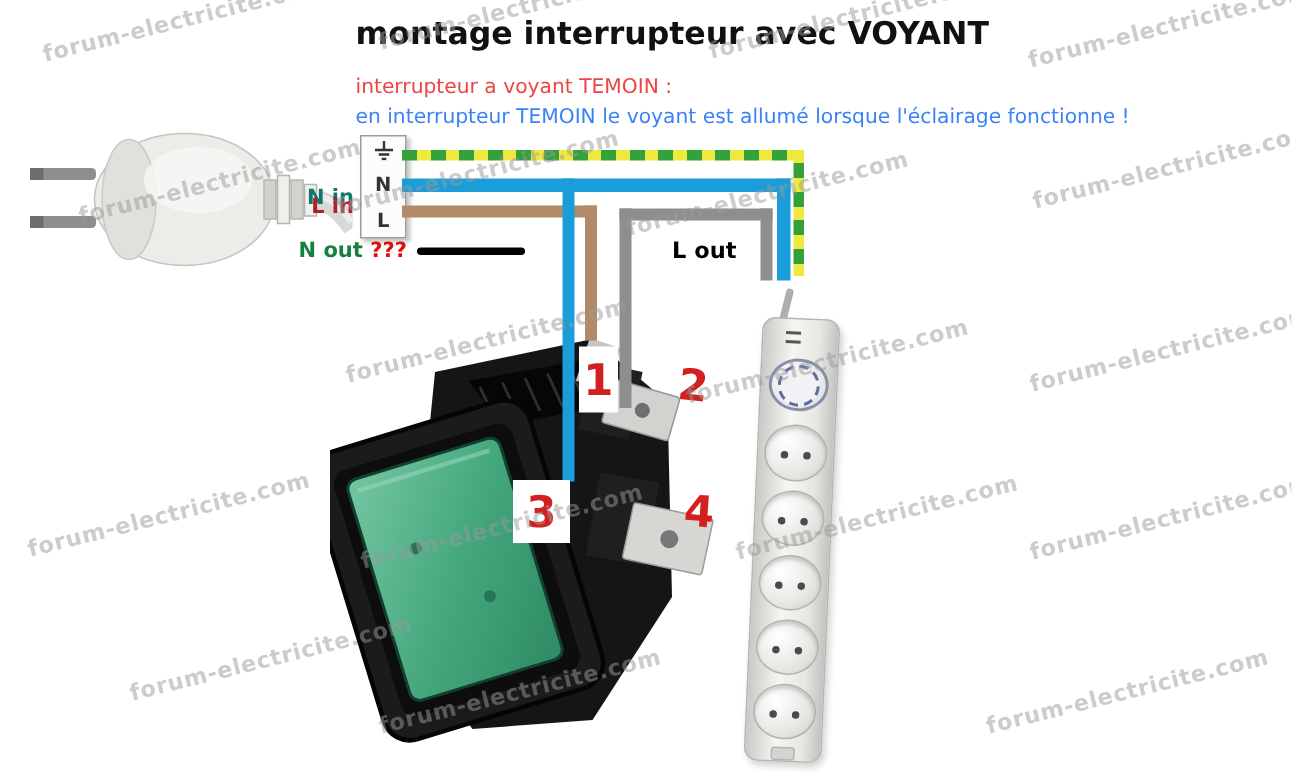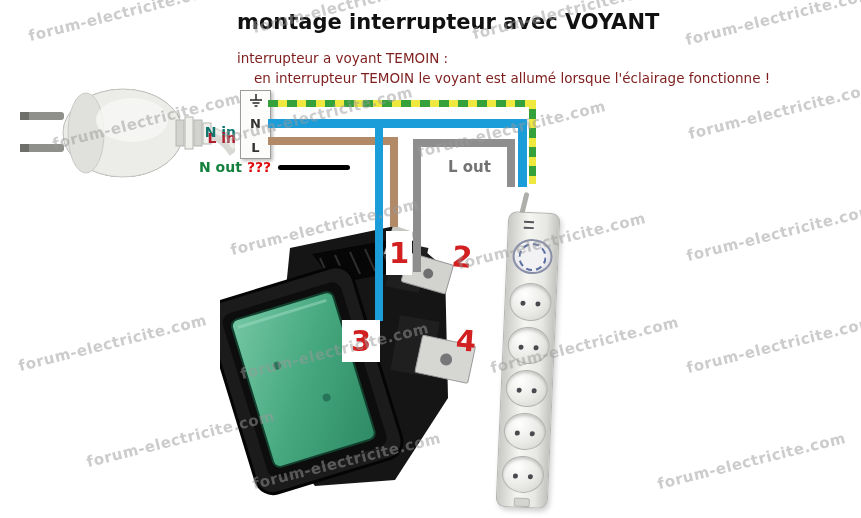--- a/index.html
+++ b/index.html
@@ -2,39 +2,39 @@
 <html><head>
 <meta charset="utf-8">
 <style>
   html,body{margin:0;padding:0;background:#fff;}
   .canvas{
     position:relative;width:861px;height:518px;background:#fff;overflow:hidden;
     font-family:"DejaVu Sans","Liberation Sans",sans-serif;color:#1a1a1a;
   }
   
   .title{position:absolute;left:237px;top:10px;font-size:21px;font-weight:bold;color:#111;z-index:4;}
-  .desc1{position:absolute;left:237px;top:50px;font-size:13.5px;color:#7f1d1d;z-index:4;text-align:center;}
-  .desc2{position:absolute;left:254px;top:70px;font-size:13.5px;color:#7f1d1d;z-index:4;white-space:nowrap;}
+  .desc1{position:absolute;left:237px;top:50px;font-size:13.5px;color:#ef4444;z-index:4;text-align:center;}
+  .desc2{position:absolute;left:237px;top:70px;font-size:13.5px;color:#3b82f6;z-index:4;white-space:nowrap;}
   
   .wm{position:absolute;font-size:15px;font-weight:bold;color:#9a9a9a;opacity:.5;
       transform:rotate(-14deg);white-space:nowrap;z-index:9;pointer-events:none;letter-spacing:.5px;}
   
   .tblock{position:absolute;left:240px;top:90px;width:29px;height:61px;background:#fcfcfb;
     border:1px solid #9c9c9c;box-shadow:2px 2px 3px rgba(0,0,0,.25);z-index:5;
     display:flex;flex-direction:column;align-items:center;justify-content:space-between;padding:3px 0;}
   .tblock .tl{font-size:13px;font-weight:bold;color:#333;line-height:14px;}
   
   .lbl{position:absolute;font-size:14px;font-weight:bold;z-index:5;white-space:nowrap;}
   .lbl-nin{left:198px;top:124px;width:38px;text-align:right;color:#0f766e;}
   .lbl-lin{left:198px;top:130px;width:38px;text-align:right;color:#b11e2e;}
   .nout-row{position:absolute;left:199px;top:159px;z-index:5;display:flex;align-items:center;gap:5px;}
   .nout-row .nout{font-size:14px;font-weight:bold;color:#15803d;}
   .nout-row .qqq{font-size:14px;font-weight:bold;color:#e00b0b;}
   .nout-line{width:72px;height:5px;background:#000;border-radius:3px;margin-left:2px;}
-  .lbl-lout{left:448px;top:158px;color:#737373;font-weight:bold;font-size:15px;}
+  .lbl-lout{left:448px;top:158px;color:#000000;font-weight:bold;font-size:15px;}
   
   .wire{position:absolute;z-index:5;}
   .earth-h{left:268px;top:100px;width:268px;height:7px;
     background:repeating-linear-gradient(90deg,#34a13a 0 10px,#efe93f 10px 19px);}
   .earth-v{left:529px;top:100px;width:7px;height:84px;
     background:repeating-linear-gradient(180deg,#efe93f 0 9px,#34a13a 9px 19px);}
   .neutral-h{left:268px;top:119px;width:259px;height:9px;background:#1b9dd9;}
   .neutral-v-right{left:518px;top:119px;width:9px;height:68px;background:#1b9dd9;}
   .neutral-branch{left:375px;top:119px;width:8px;height:202px;background:#1b9dd9;z-index:6;}
   .live-h{left:268px;top:137px;width:130px;height:8px;background:#b28a68;}

